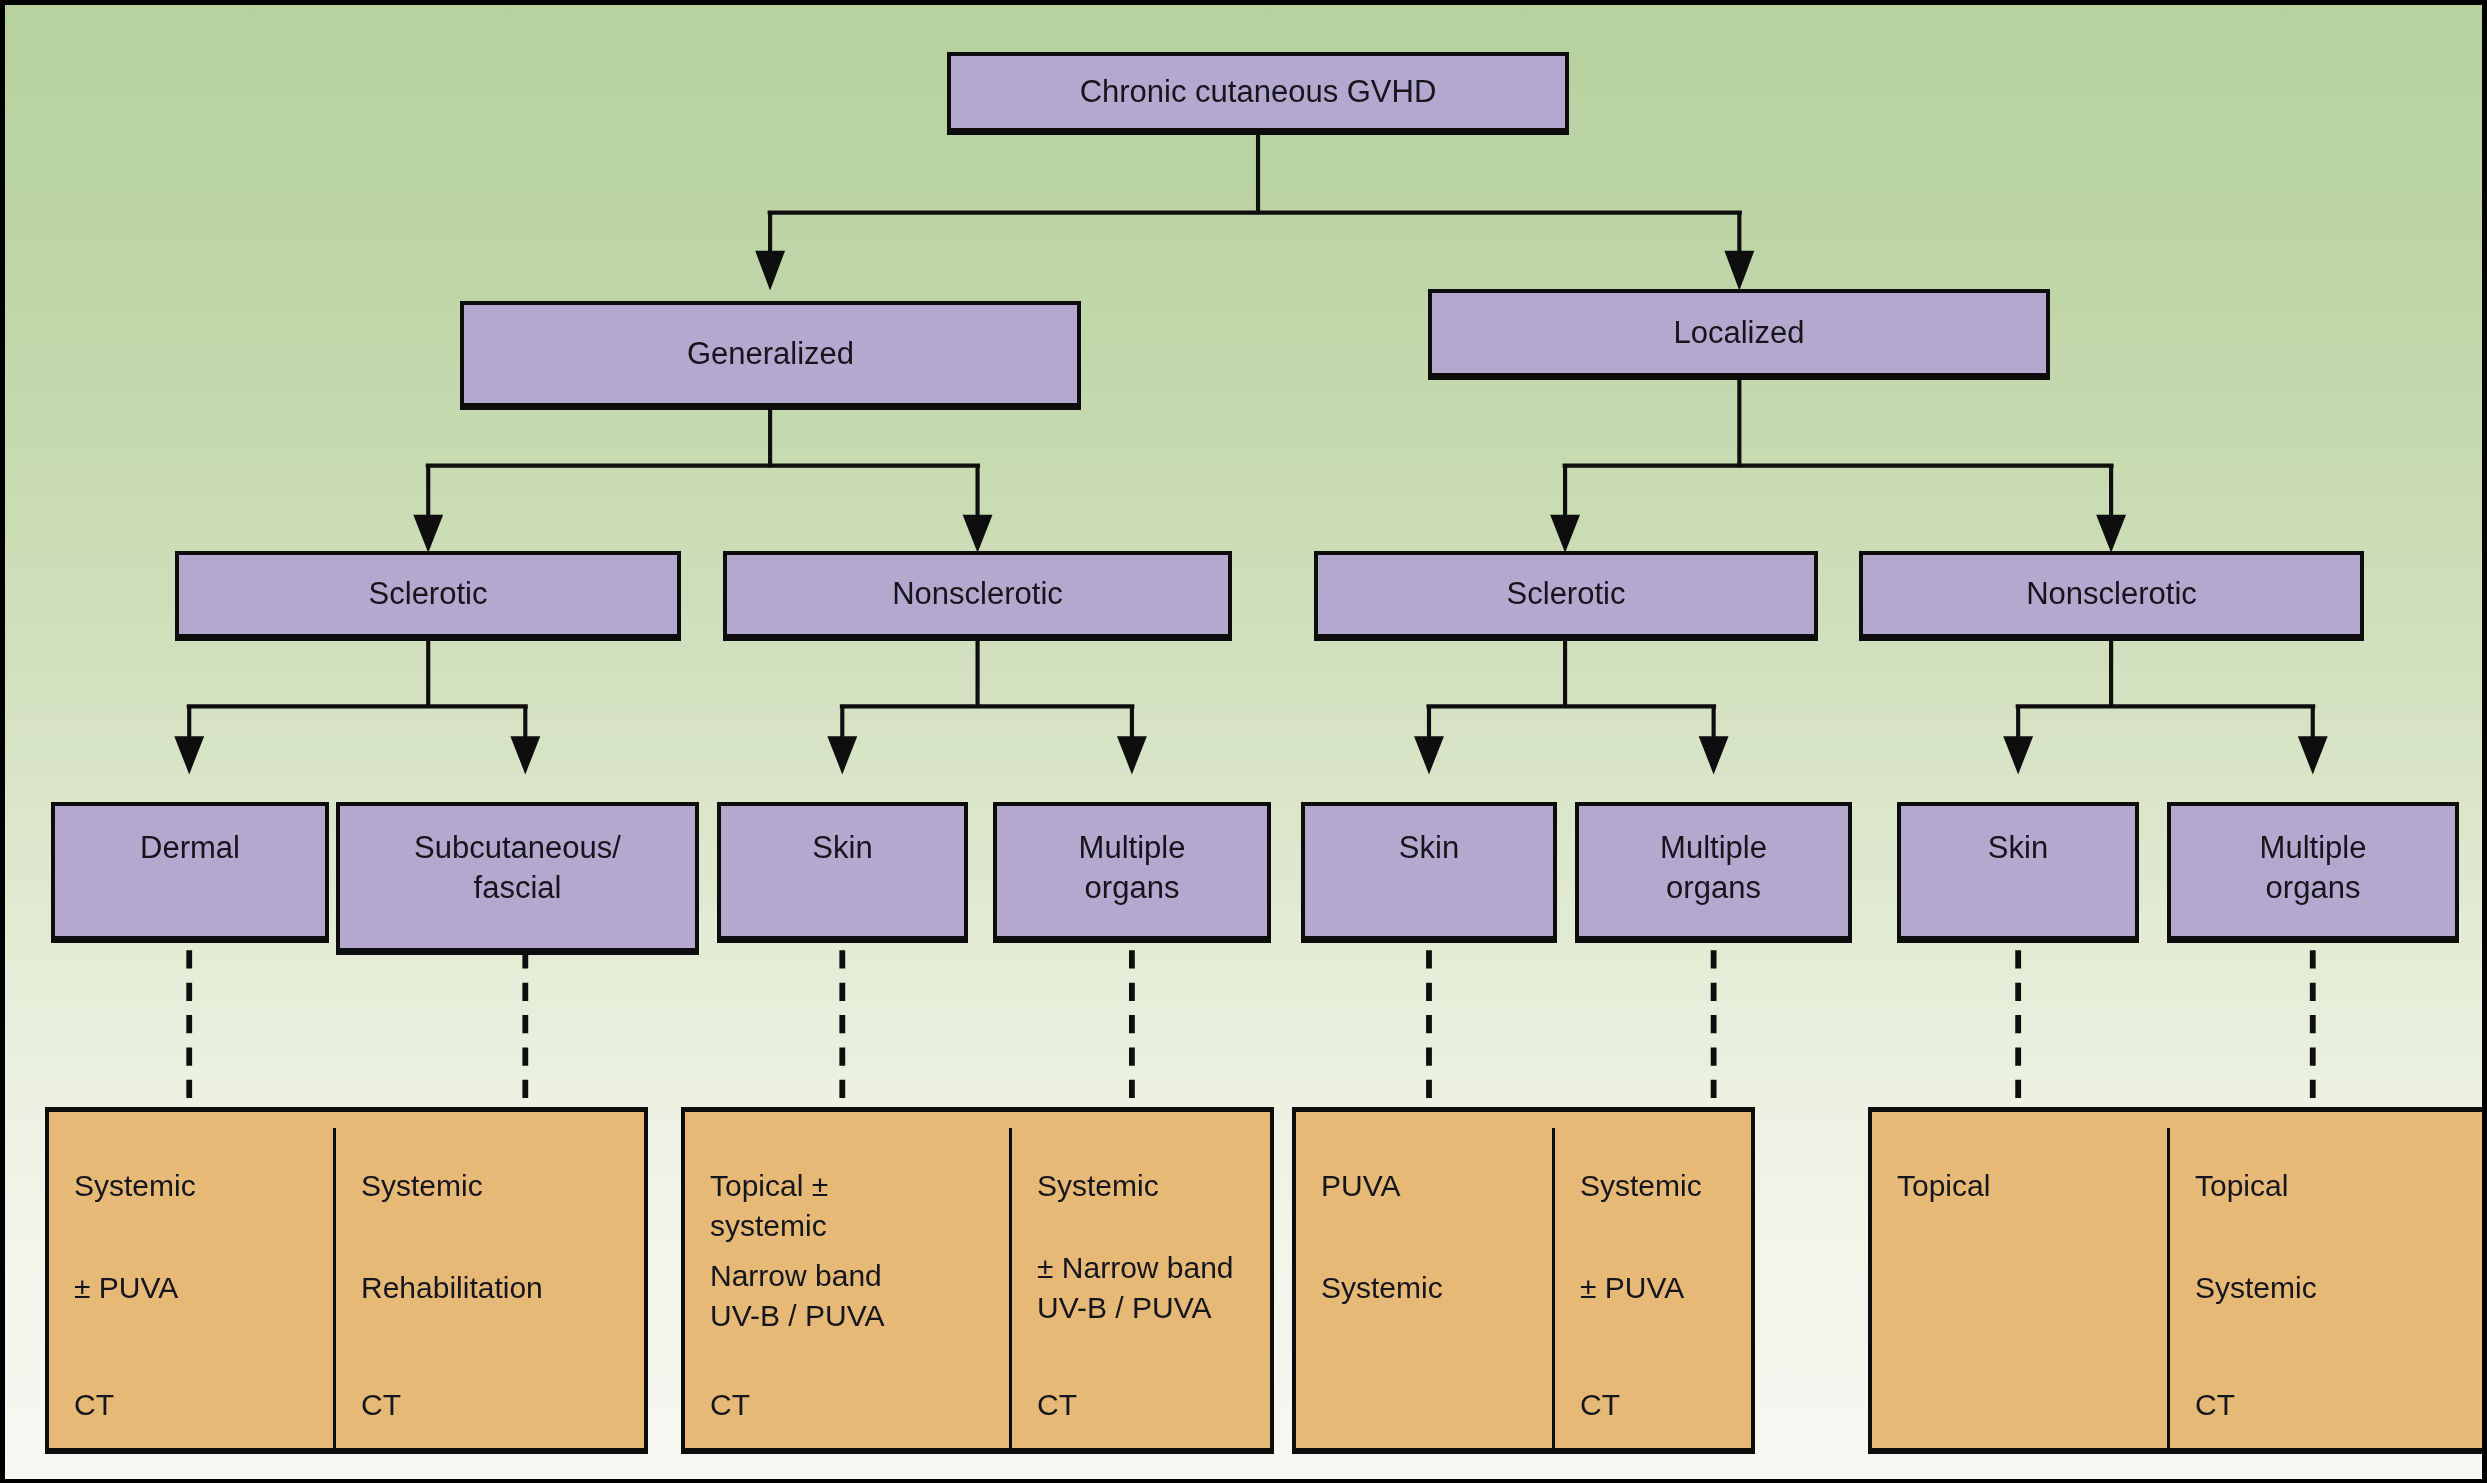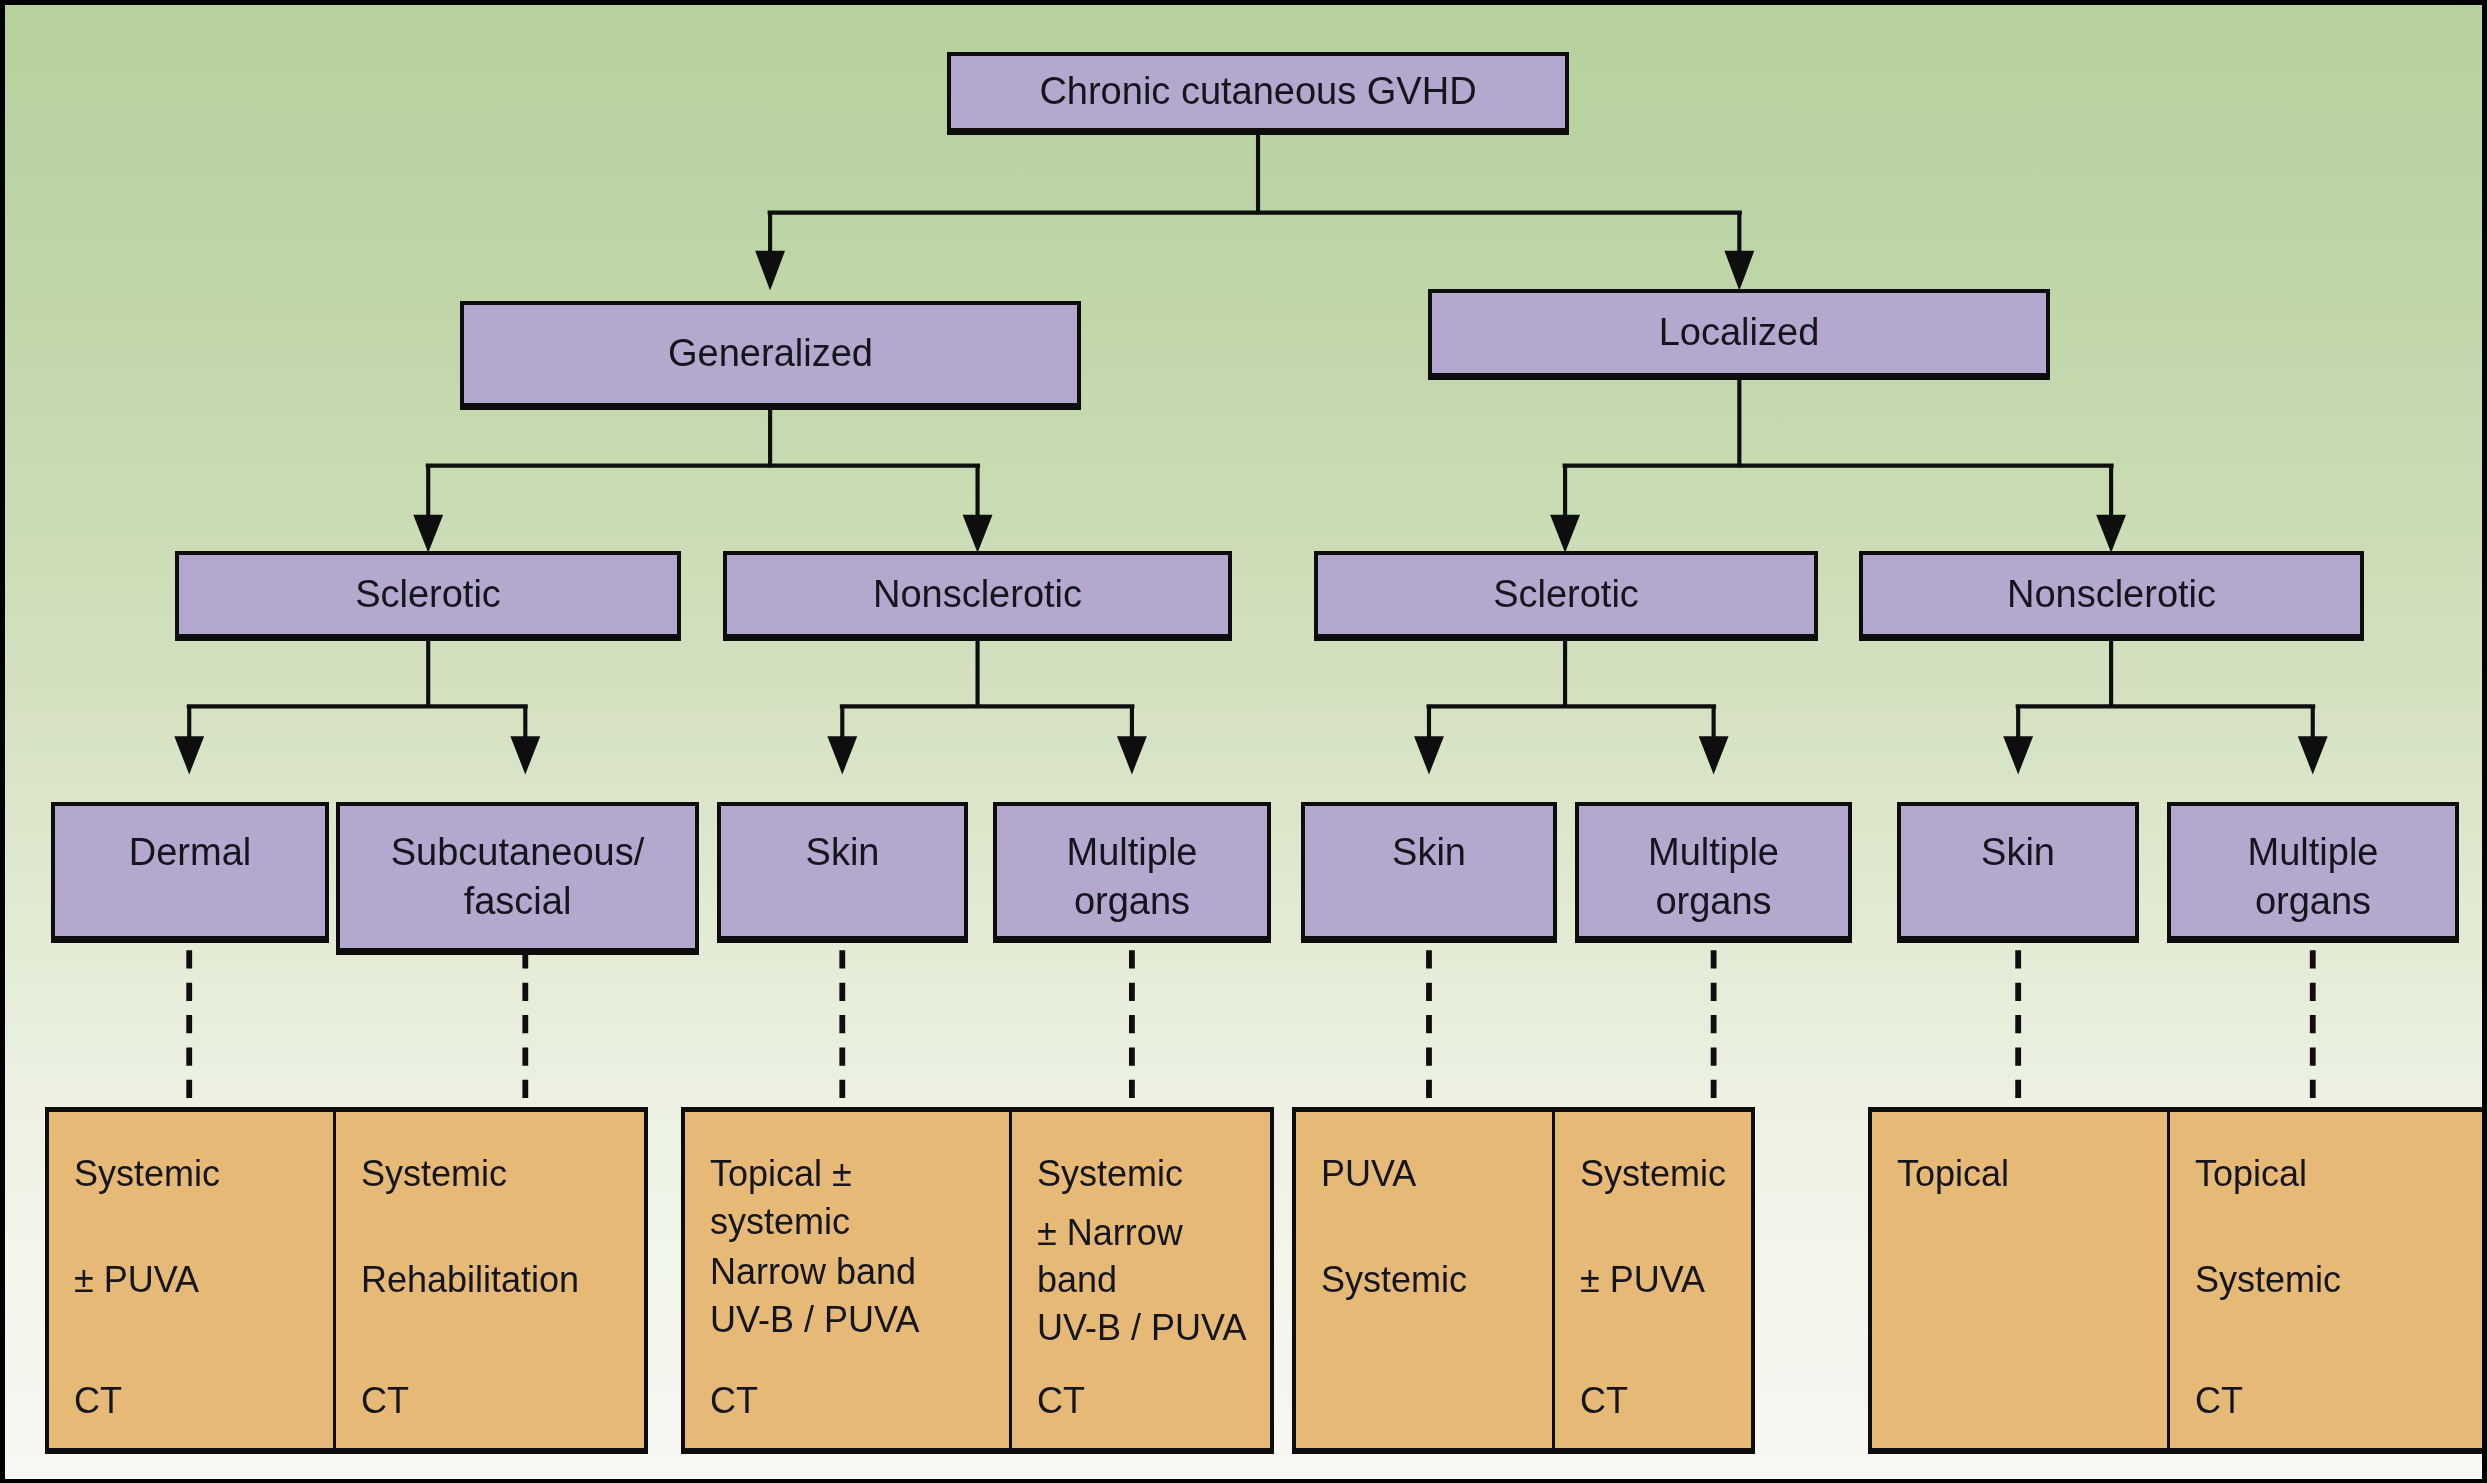--- a/index.html
+++ b/index.html
@@ -15,35 +15,35 @@
     font-family:"Liberation Sans","DejaVu Sans",sans-serif;
     color:#15151d;
     overflow:hidden;
   }
   #wires { position:absolute; left:0; top:0; }
   .node {
     position:absolute; box-sizing:border-box;
     background:var(--node-fill,#b5a8ce);
     border:4.1px solid #0d0d0d; border-bottom-width:7.5px;
     display:flex; align-items:center; justify-content:center;
-    font-size:38px; text-align:center; white-space:pre-line; line-height:1.3;
+    font-size:31px; text-align:center; white-space:pre-line; line-height:1.3;
     z-index:2;
   }
   .leaf { align-items:flex-start; padding-top:21.6px;margin-top:29px; }
   .tgroup {
     position:absolute; box-sizing:border-box;
     background:var(--treatment-fill,#e7b977);
     border:4.1px solid #0d0d0d; border-top-width:5px; border-bottom-width:6.6px;
     display:flex; z-index:2;
   }
   .tcell {
     box-sizing:border-box;
     display:grid; grid-template-rows:1fr 1fr 1fr;
     padding:0 15px 0 25px;
-    font-size:36px; line-height:1.32; white-space:pre-line;
+    font-size:30px; line-height:1.32; white-space:pre-line;margin-top:16px;
   }
   .tcell.second { border-left:3.3px solid #0d0d0d; }
   .t-top { align-self:start; padding-top:38px; }
   .t-mid { align-self:center; }
   .t-bot { align-self:end; padding-bottom:23px; }
   .wire  { stroke:#0e0e0e; stroke-width:5; fill:none; }
   .dash  { stroke:#0e0e0e; stroke-width:7; fill:none; stroke-dasharray:22 17; }
   .head  { fill:#0e0e0e; stroke:none; }
 </style>
 </head>

